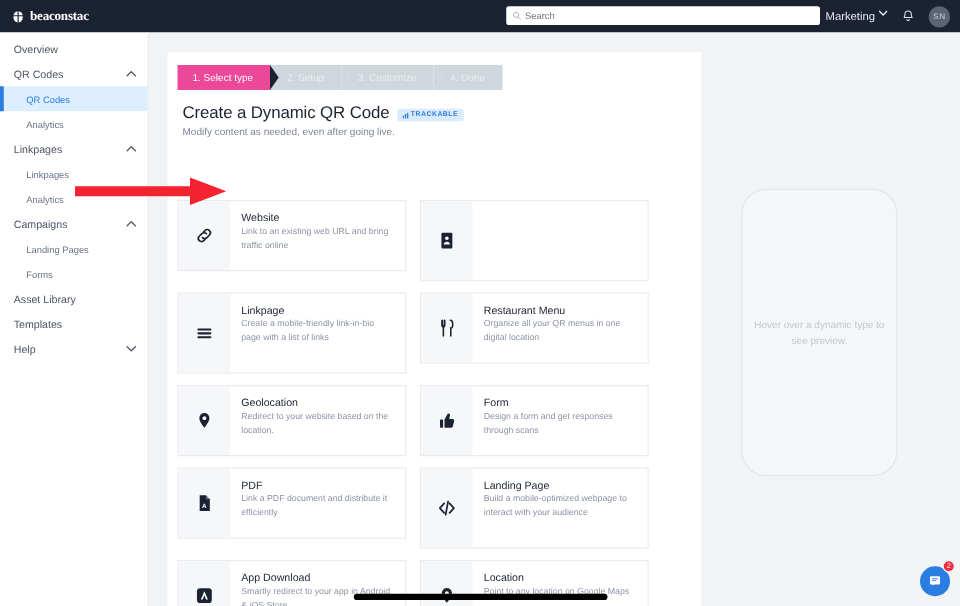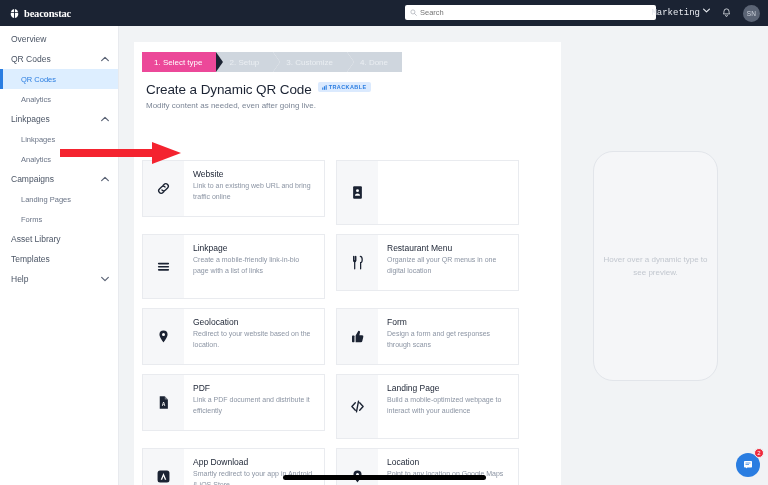--- a/index.html
+++ b/index.html
@@ -31,21 +31,21 @@
   .search-input {
     border: 0; outline: 0; font-size: 7.5px; color: #6b7280;
     font-family: "Liberation Sans", sans-serif; background: transparent; width: 100%;
   }
   .topbar-right {
     position: absolute; right: 8px; top: 0; height: 26px;
     display: flex; align-items: center; gap: 11px;
   }
   .workspace {
     display: flex; align-items: flex-start; gap: 3px;
-    color: #e6e9ef; font-size: 9px; font-family: Liberation Mono, monospace;
+    color: #e6e9ef; font-size: 9px;
   }
   .chev-d { width: 7px; height: 5px; }
   .bell { width: 11px; height: 12px; }
   .avatar {
     width: 17px; height: 17px; border-radius: 50%;
     background: #5b6475; color: #cfd4dd;
     font-size: 6.5px; display: flex; align-items: center; justify-content: center;
     letter-spacing: .3px;
   }
 
@@ -100,21 +100,21 @@
     content: ""; position: absolute; left: 0; top: 0; z-index: 1;
     width: 0; height: 0;
     border-top: 10px solid transparent; border-bottom: 10px solid transparent;
     border-left: 7px solid #ffffff;
   }
   .step:first-child::before { display: none; }
   .step .txt { position: relative; z-index: 3; }
 
   
   .head-block { margin: 10px 0 0 12px; }
-  .head-row { display: flex; align-items: flex-start; gap: 6px; }
+  .head-row { display: flex; align-items: flex-end; gap: 6px; }
   .page-title { font-size: 13.5px; color: #1b2333; font-weight: normal; letter-spacing: -.1px; }
   .badge {
     display: inline-flex; align-items: center; gap: 2px;
     background: #dbeafe; color: #2a7de1; border-radius: 2px;
     font-size: 5.5px; font-weight: bold; letter-spacing: .4px; padding: 2px 4px;
   }
   .badge svg { width: 5px; height: 5px; }
   .subtitle { font-size: 8px; color: #7b8595; margin-top: 4px; }
 
   

